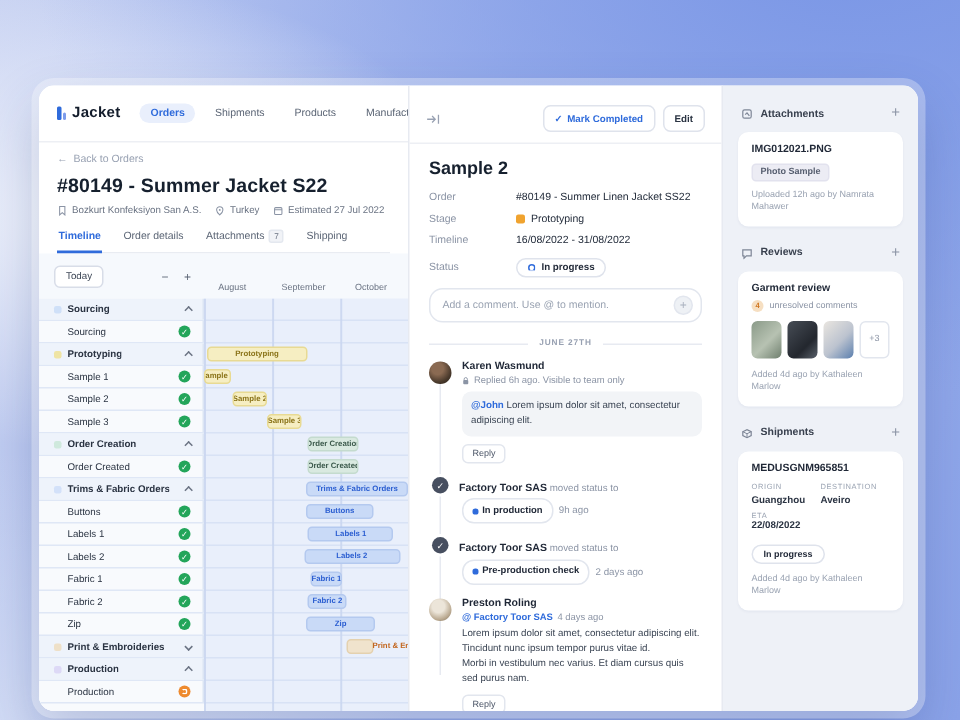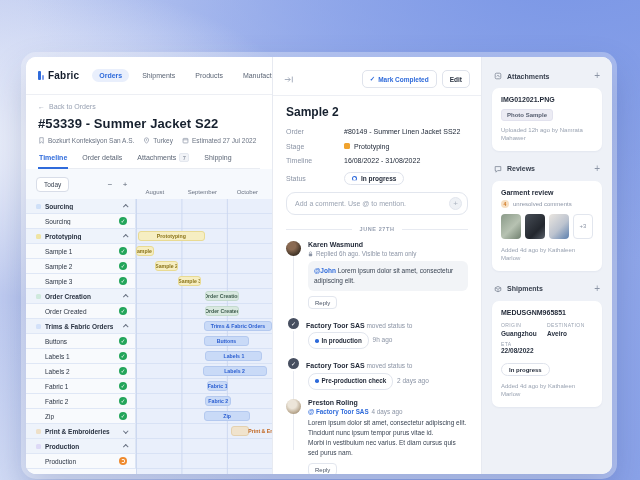--- a/index.html
+++ b/index.html
@@ -143,36 +143,36 @@
 
 <div class="window">
 
   <div class="col-left">
     <div class="navbar">
       <div class="brand">
         <span class="brand-mark">
             <i class="b1"></i>
             <i class="b2"></i>
           </span>
-        <span class="brand-name">Fabric</span>
+        <span class="brand-name">Jacket</span>
       </div>
       <div style="display:flex;gap:6px;align-items:center;">
           <span class="nav-item active">Orders</span>
           <span class="nav-item">Shipments</span>
           <span class="nav-item">Products</span>
           <span class="nav-item">Manufacturers</span>
         </div>
     </div>
 
     <div class="order-head">
       <div class="back-link">
         <span>←</span>
         <span>Back to Orders</span>
       </div>
-      <div class="order-title">#53339 - Summer Jacket S22</div>
+      <div class="order-title">#80149 - Summer Jacket S22</div>
       <div class="meta-row">
         <span class="meta-it">
           <svg width="7" height="7" viewBox="0 0 10 10">
               <path d="M2.5 1h5v8L5 6.8 2.5 9z" fill="none" stroke="#8b94a5" stroke-width="1"></path>
             </svg>
           <span>Bozkurt Konfeksiyon San A.S.</span>
         </span>
         <span class="meta-it">
           <svg width="7" height="7" viewBox="0 0 10 10">
               <path d="M5 1.2a3 3 0 0 1 3 3C8 6.2 5 9 5 9S2 6.2 2 4.2a3 3 0 0 1 3-3z" fill="none" stroke="#8b94a5" stroke-width="1"></path>

